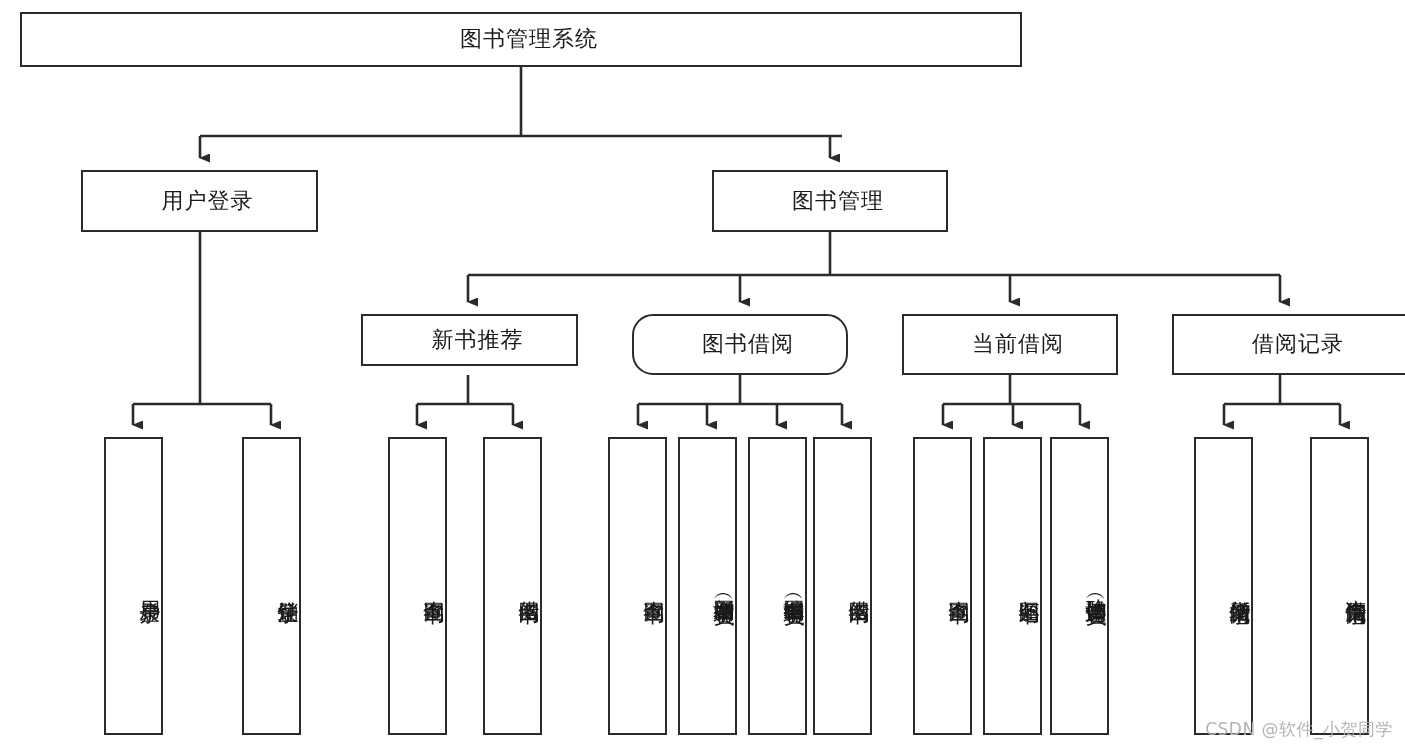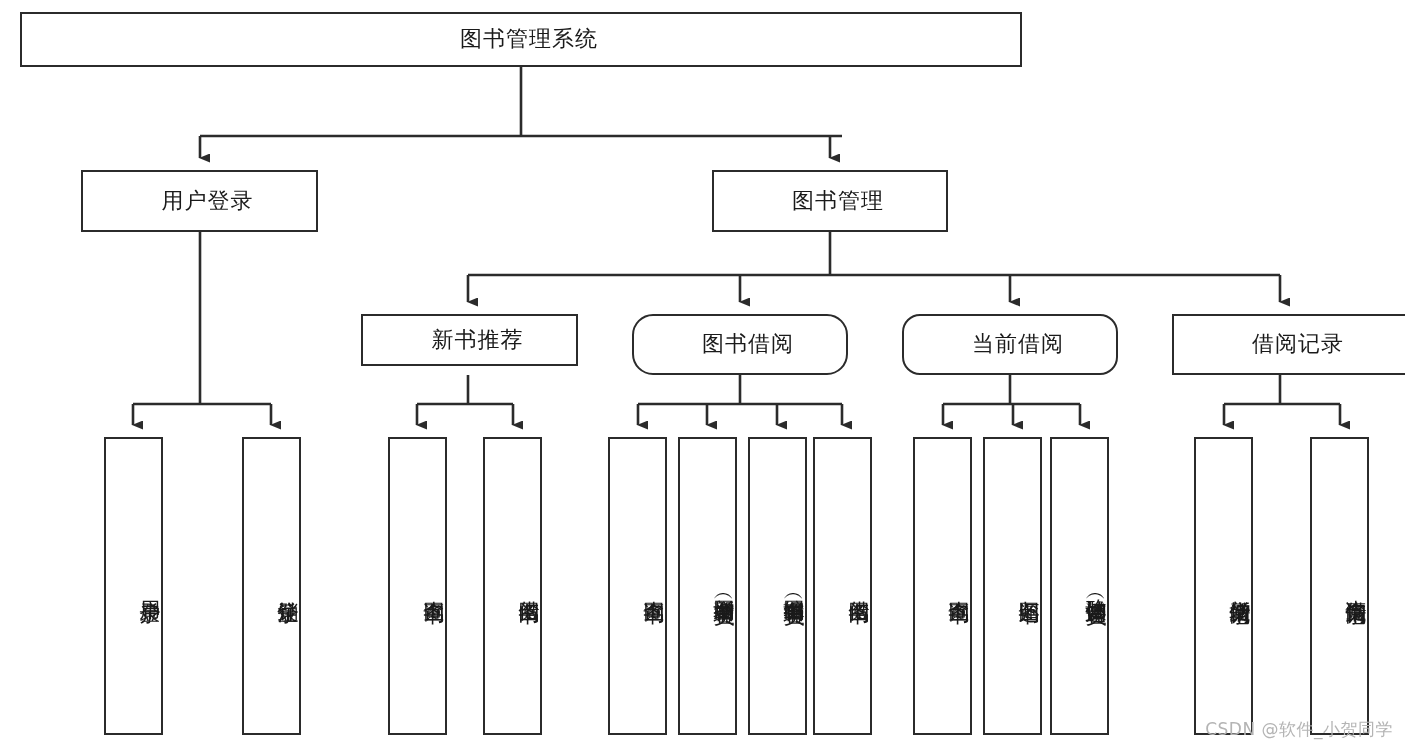--- a/index.html
+++ b/index.html
@@ -123,21 +123,21 @@
   <div class="node h" style="left:712px;top:170px;width:236px;height:62px;">
     <span>图书管理</span>
   </div>
 
   <div class="node h" style="left:361px;top:314px;width:217px;height:52px;">
     <span>新书推荐</span>
   </div>
   <div class="node h" style="left:632px;top:314px;width:216px;height:61px;border-radius:21px;">
     <span>图书借阅</span>
   </div>
-  <div class="node h" style="left:902px;top:314px;width:216px;height:61px;border-radius:18px;">
+  <div class="node h" style="left:902px;top:314px;width:216px;height:61px;">
     <span>当前借阅</span>
   </div>
   <div class="node h" style="left:1172px;top:314px;width:236px;height:61px;">
     <span>借阅记录</span>
   </div>
 
   <div class="node v" style="left:104px;top:437px;width:59px;height:298px;">
     <span>用户登录</span>
   </div>
   <div class="node v" style="left:242px;top:437px;width:59px;height:298px;">

